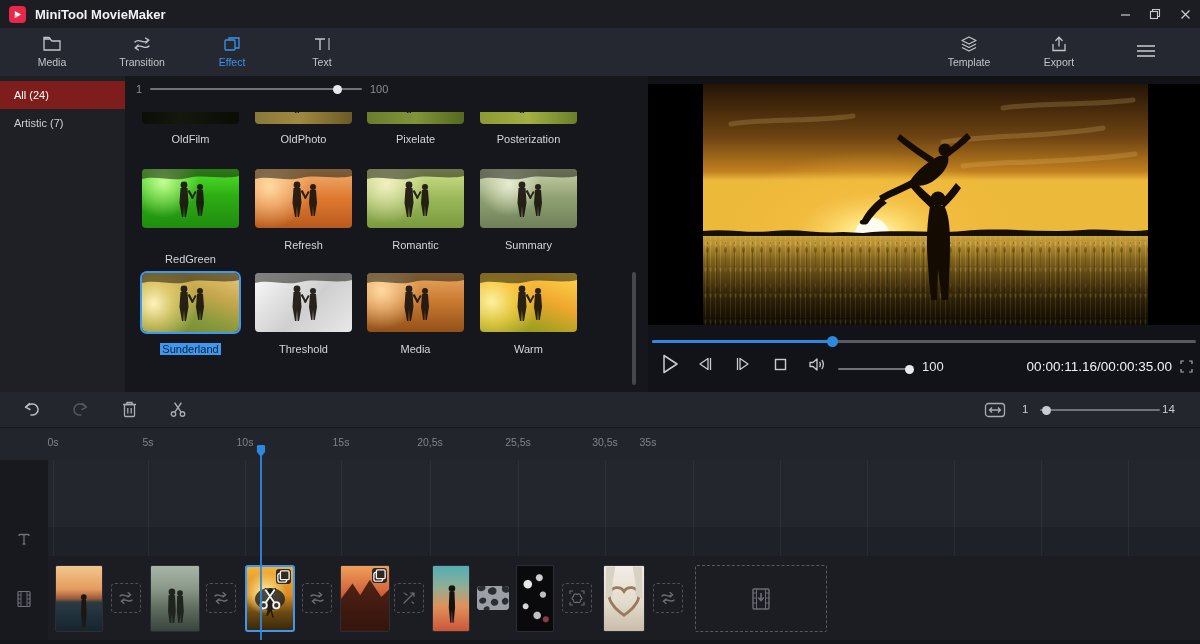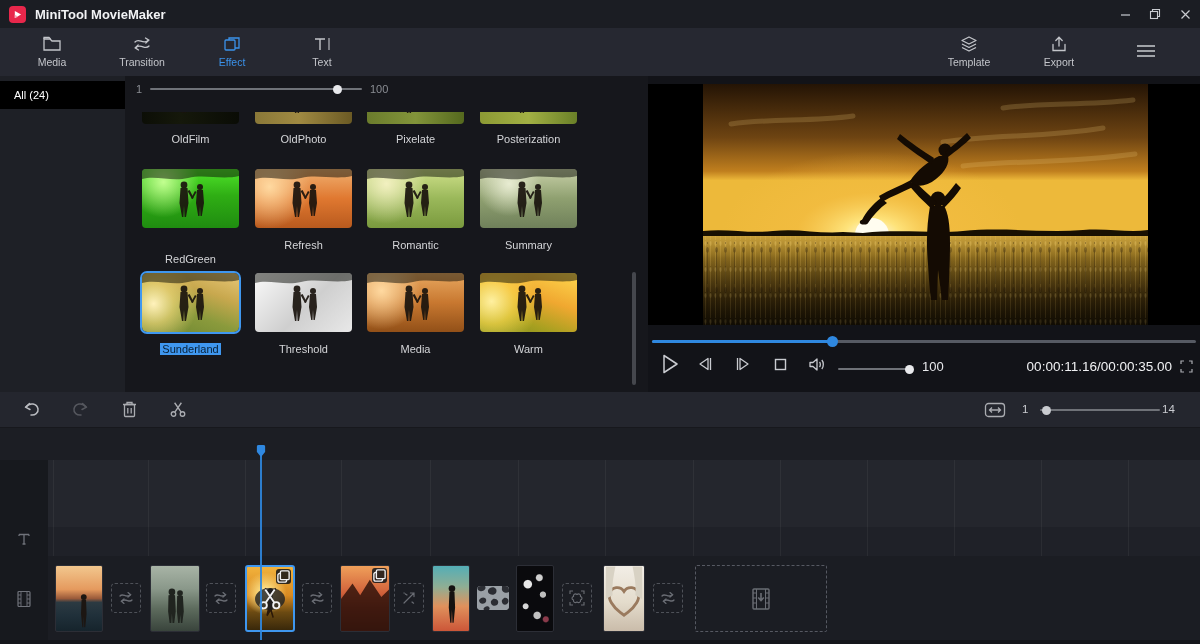--- a/index.html
+++ b/index.html
@@ -21,21 +21,21 @@
   #toolbar{position:absolute;left:0;top:28px;width:1200px;height:48px;background:#262831}
   .tab{position:absolute;top:7px;width:84px;text-align:center;color:#c3c5ca;cursor:default}
   .tab svg{margin:0 auto}
   .tab .tlabel{display:block;margin-top:3px;font-size:10.5px}
   .tab.active{color:#3b92ea}
 
   
   #main{position:absolute;left:0;top:76px;width:1200px;height:316px}
   #sidebar{position:absolute;left:0;top:0;width:125px;height:316px;background:#1e2026}
   .side-item{height:28px;line-height:28px;padding-left:14px;color:#ccced2}
-  .side-item.active{background:#000000;color:#fff}
+  .side-item.active{background:#7f1d1d;color:#fff}
 
   #fxpanel{position:absolute;left:125px;top:0;width:523px;height:316px;background:#16171c}
   .mini-track{position:absolute;height:2px;background:#6f7278;border-radius:1px}
   .mini-handle{position:absolute;width:9px;height:9px;border-radius:50%;background:#e8e9ec}
   .slider-label{position:absolute;color:#8a8d93;font-size:11px}
 
   .fx-thumb{position:absolute;width:97px;height:59px;border-radius:4px;overflow:hidden}
   .fx-thumb.partial{height:12px;border-radius:0 0 4px 4px}
   .fx-thumb.sel{outline:2px solid #3f97ef;border-radius:5px}
   .fx-thumb svg{position:absolute;left:0;top:0;width:100%;height:100%}
@@ -293,20 +293,21 @@
         <path d="M4,3 H22 M4,8 H22 M4,13 H22"></path>
         </svg>
     </div>
   </div>
 
   <div id="main">
 
     <div id="sidebar">
       <div style="height:5px"></div>
       <div class="side-item active">All (24)</div>
+      <div class="side-item">Artistic (7)</div>
     </div>
 
     <div id="fxpanel">
       <span class="slider-label" style="left:11px;top:7px">1</span>
       <div class="mini-track" style="left:25px;top:12px;width:212px">
         <div class="mini-handle" style="left:183px;top:-3.5px"></div>
       </div>
       <span class="slider-label" style="left:245px;top:7px">100</span>
 
       <div class="fx-thumb partial th-oldfilm" style="left:17px;top:36px">
@@ -532,20 +533,30 @@
           <path d="M6,8 H16 M8,5.5 L5.5,8 L8,10.5 M14,5.5 L16.5,8 L14,10.5"></path>
         </svg>
     </div>
     <span id="tl-zoom-min">1</span>
     <div class="mini-track" style="left:1040px;top:17px;width:120px">
       <div class="mini-handle" style="left:2px;top:-3.5px;background:#c9cbd0"></div>
     </div>
     <span id="tl-zoom-max">14</span>
   </div>
 
+  <div id="ruler">
+    <span class="rlabel" style="left:53px">0s</span>
+    <span class="rlabel" style="left:148px">5s</span>
+    <span class="rlabel" style="left:245px">10s</span>
+    <span class="rlabel" style="left:341px">15s</span>
+    <span class="rlabel" style="left:430px">20,5s</span>
+    <span class="rlabel" style="left:518px">25,5s</span>
+    <span class="rlabel" style="left:605px">30,5s</span>
+    <span class="rlabel" style="left:648px">35s</span>
+  </div>
 
   <div id="tracks">
     <div id="band-upper"></div>
     <div id="band-text"></div>
 
     <div class="gl" style="left:53px"></div>
       <div class="gl" style="left:148px"></div>
     <div class="gl" style="left:245px"></div>
       <div class="gl" style="left:341px"></div>
     <div class="gl" style="left:430px"></div>

